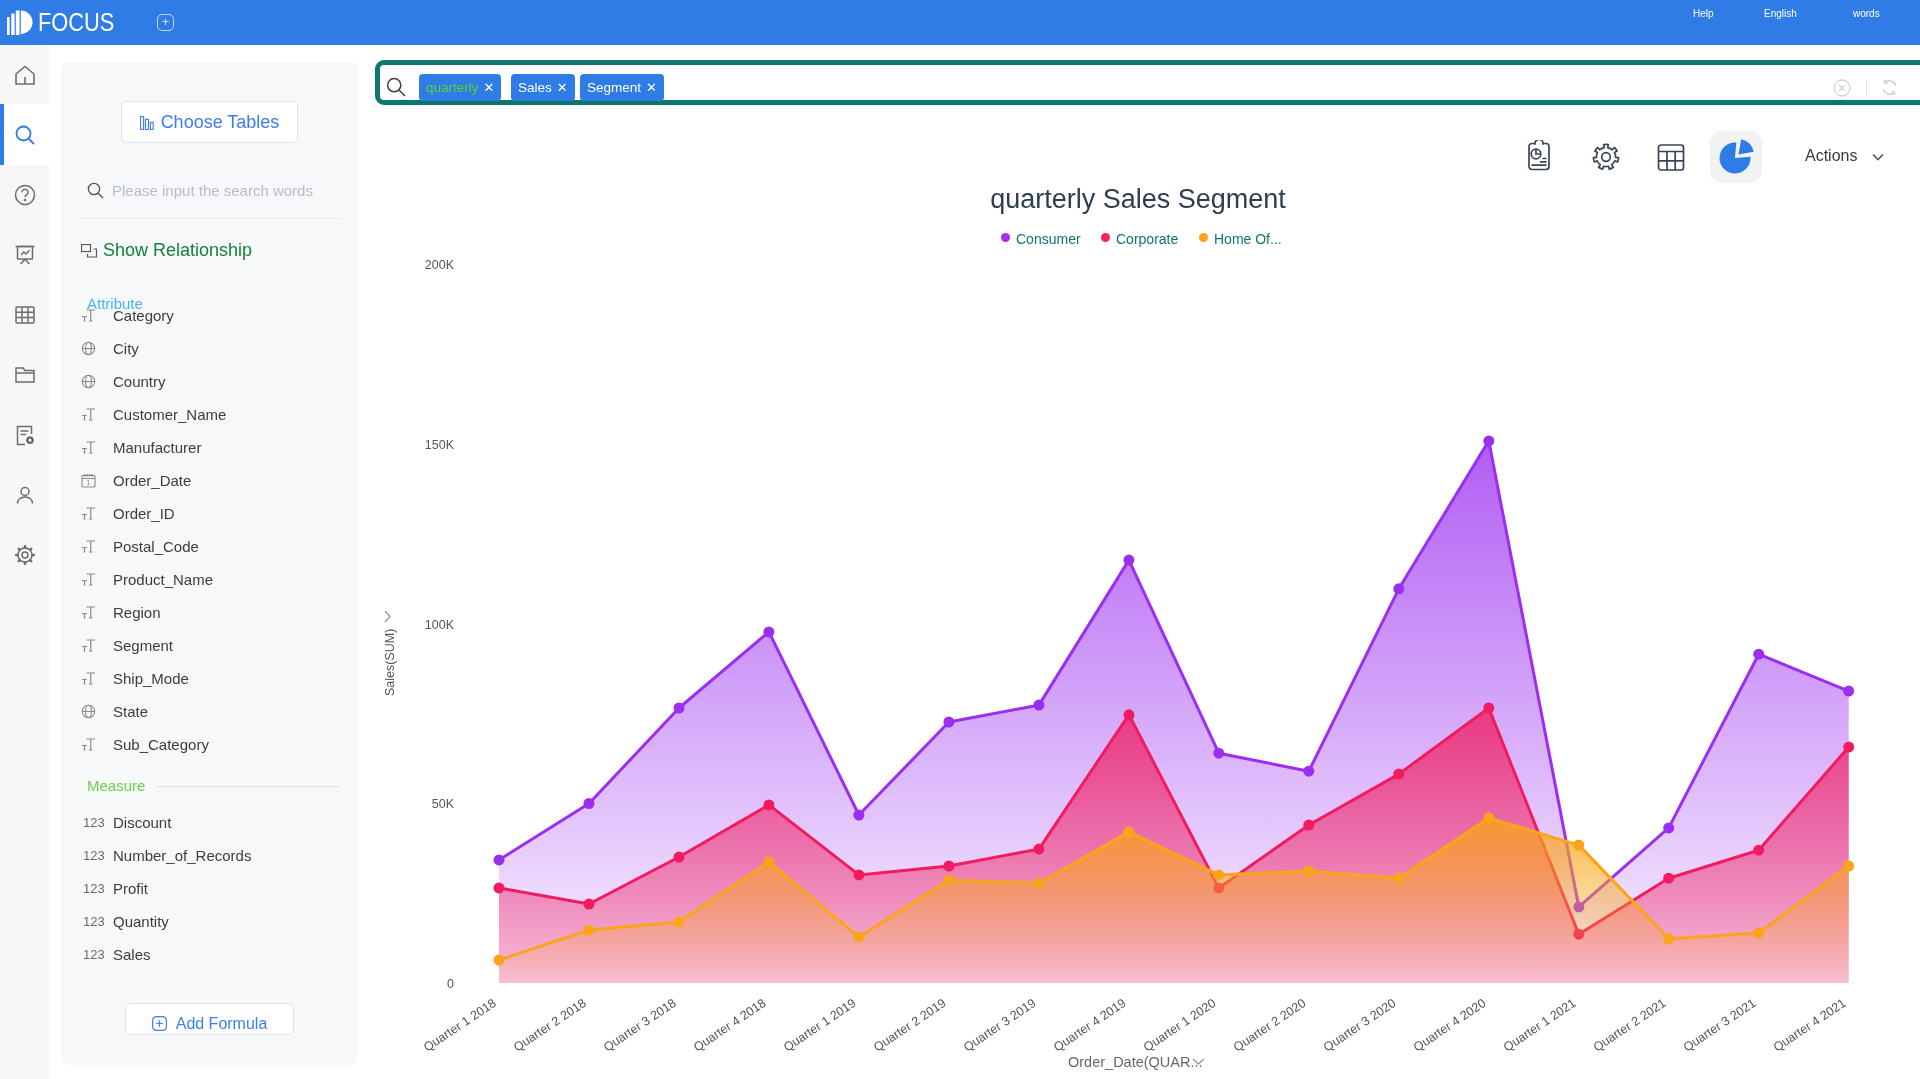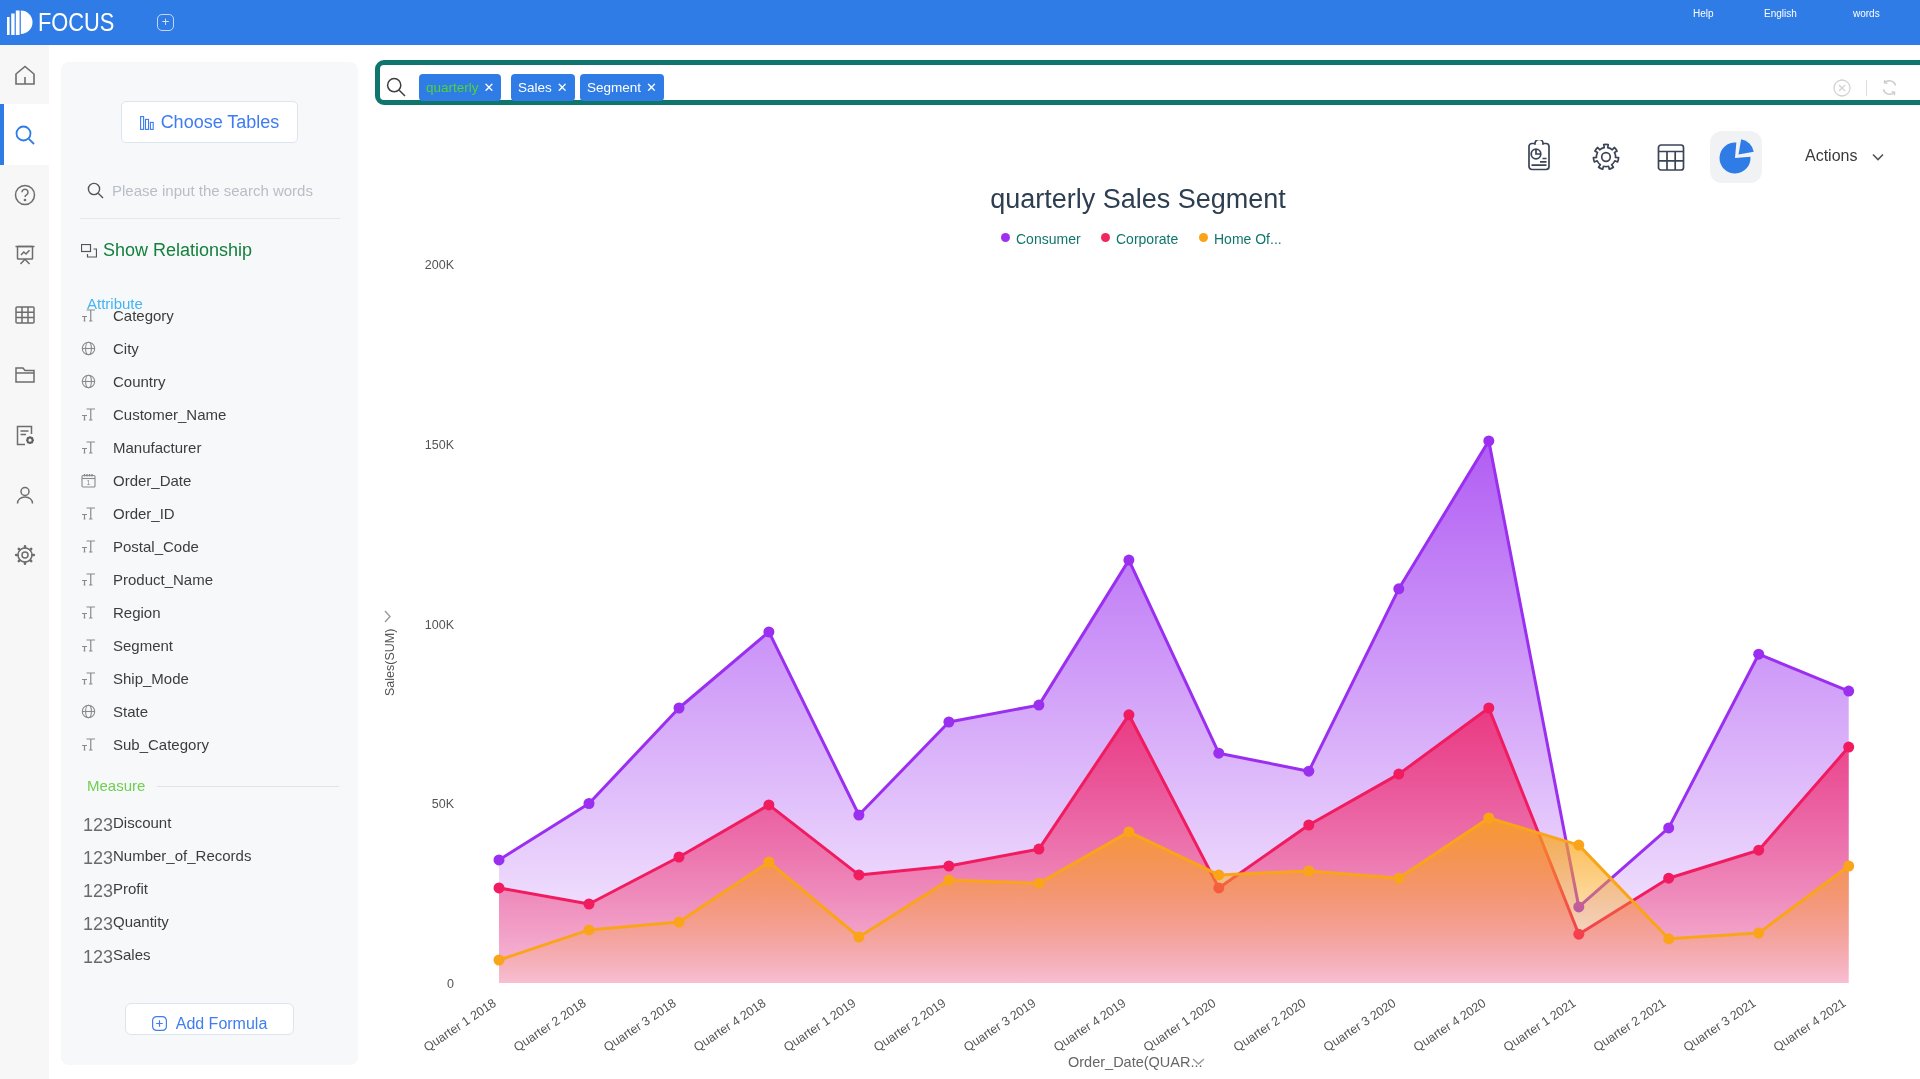--- a/index.html
+++ b/index.html
@@ -25,21 +25,21 @@
   #choosebtn { position:absolute; left:60px; top:39px; width:177px; height:42px; background:#fff;
     border:1px solid #dce4f0; border-radius:5px; color:#3e7bf2; font-size:18px; text-align:center; line-height:40px; }
   #searchrow { position:absolute; left:26px; top:120px; width:260px; height:30px; color:#b8bdc6; font-size:15px; }
   #searchline { position:absolute; left:19px; top:156px; width:260px; height:1px; background:#e8e8e8; }
   #showrel { position:absolute; left:20px; top:178px; font-size:18px; color:#15803d; }
   #fieldlist { position:absolute; left:0px; top:216px; width:297px; height:706px; overflow:hidden; }
   .seclabel { position:absolute; font-size:15px; }
   .secline { position:absolute; height:1px; background:#e3e3e3; width:195px; left:89px; }
   .fitem { position:absolute; left:52px; font-size:15px; color:#3d3d3d; }
   .ficon { position:absolute; left:20px; width:15px; height:15px; }
-  .mnum { position:absolute; left:22px; font-size:18px; color:#6a6a6a; }
+  .mnum { position:absolute; left:22px; font-size:13px; color:#6a6a6a; }
   #addformula { position:absolute; left:64px; top:941px; width:169px; height:32px; background:#fff;
     border:1px solid #dce4f0; border-radius:6px; color:#3f7ef0; font-size:16px; text-align:center; line-height:39px; }
 
   
   #sbar { position:absolute; left:375px; top:60px; width:1790px; height:45px; background:#fff;
     border:5px solid #0f766e; border-radius:9px; }
   .chip { position:absolute; top:9px; height:27px; background:#2f7ce7; border-radius:4px; color:#fff;
     font-size:13.5px; line-height:27px; padding:0 7px; }
   .chipx { font-size:13px; margin-left:5px; }
 

